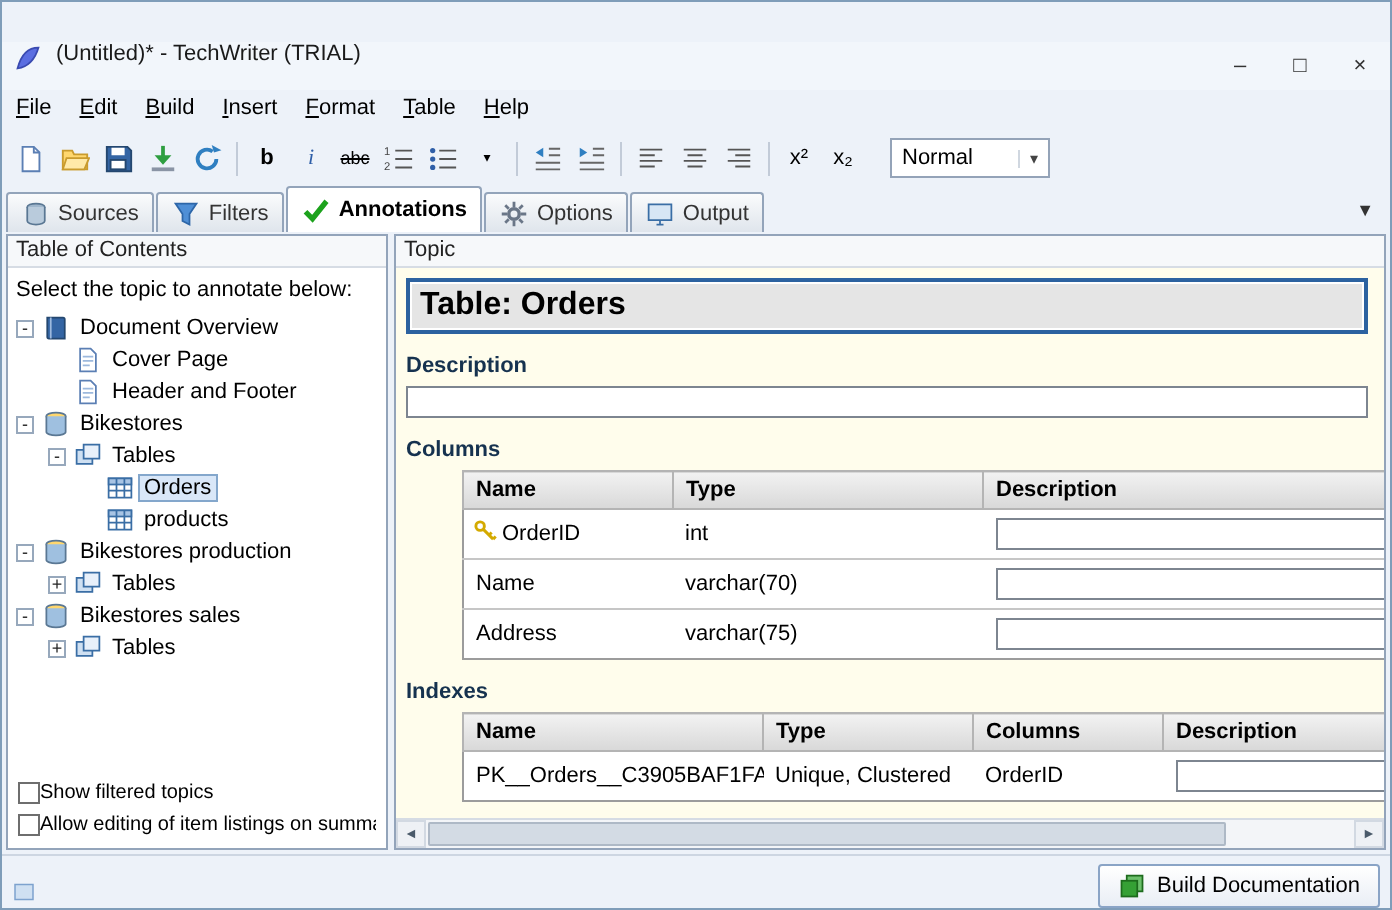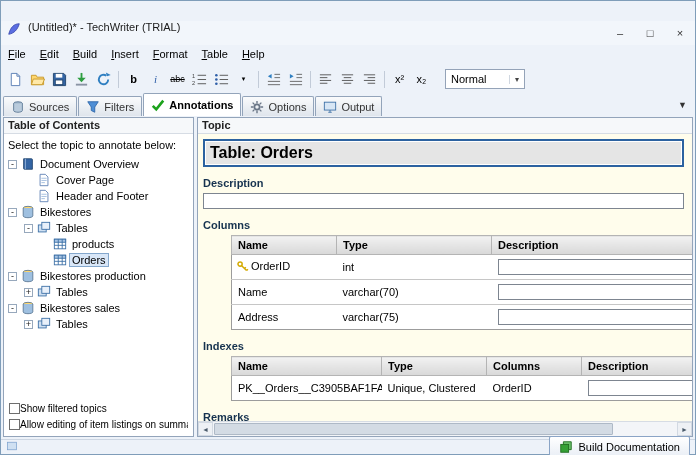--- a/index.html
+++ b/index.html
@@ -21,21 +21,21 @@
 .combo-arrow{width:15px;text-align:center;font-size:8px;color:#444;border-left:1px solid #d0d7e0;}
 .tabbar{height:23px;display:flex;align-items:flex-end;padding-left:2px;flex:0 0 auto;}
 .tab{height:20px;display:flex;align-items:center;gap:4px;padding:0 7px;border:1px solid #93a4ba;border-bottom:none;border-radius:2px 2px 0 0;background:linear-gradient(#fafbfc,#dfe5ec);margin-right:1px;color:#333;}
 .tab.active{background:#fff;height:23px;color:#000;font-weight:bold;}
 .tab-icon{display:inline-flex;}
 .tab-overflow{margin-left:auto;margin-right:8px;font-size:9px;color:#333;align-self:center;}
 .main{flex:1;display:flex;padding:1px 2px 2px 2px;gap:3px;min-height:0;}
 .panel{border:1px solid #93a4ba;background:#fff;display:flex;flex-direction:column;min-height:0;}
 .left-panel{width:191px;flex:0 0 auto;}
 .right-panel{flex:1;min-width:0;}
-.panel-header{height:16px;line-height:15px;padding-left:4px;background:#f6f8fa;border-bottom:1px solid #d6dce4;color:#222;flex:0 0 auto;font-weight:bold;}
+.panel-header{height:16px;line-height:15px;padding-left:4px;background:#f6f8fa;border-bottom:1px solid #d6dce4;color:#222;flex:0 0 auto;}
 .instruction{padding:5px 4px 3px;}
 .tree{flex:1;overflow:hidden;padding-top:2px;}
 .tree-row{height:16px;display:flex;align-items:center;}
 .expander{width:9px;height:9px;flex:0 0 9px;border:1px solid #97a8bc;background:#fff;font-size:9px;line-height:7px;text-align:center;margin-right:4px;color:#222;}
 .expander-spacer{width:13px;flex:0 0 13px;}
 .tree-icon{width:14px;height:14px;margin-right:3px;display:inline-flex;}
 .tree-label{padding:0 2px;white-space:nowrap;}
 .tree-row.selected .tree-label{background:#d9e7f8;outline:1px solid #84a7cc;}
 .toc-footer{padding:4px 5px 6px;display:flex;flex-direction:column;gap:5px;flex:0 0 auto;}
 .cb{display:flex;align-items:center;gap:0;font-size:10px;white-space:nowrap;overflow:hidden;}
@@ -46,21 +46,21 @@
 .wide-input{width:100%;height:16px;border:1px solid #7d8590;background:#fff;display:block;font-family:inherit;font-size:11px;padding:0 3px;}
 table.grid{width:100%;border-collapse:collapse;table-layout:fixed;background:#fff;border:1px solid #9c9c9c;margin-left:28px;}
 table.grid th{background:linear-gradient(#f2f2f2,#d8d8d8);border:1px solid #b4b4b4;text-align:left;font-weight:bold;padding:3px 6px;font-size:11px;}
 table.grid td{border-top:1px solid #c6c6c6;padding:4px 6px;font-size:11px;vertical-align:middle;height:24px;white-space:nowrap;overflow:hidden;}
 .cell-input{height:16px;border:1px solid #7d8590;background:#fff;font-family:inherit;font-size:11px;}
 .key-ic{display:inline-block;vertical-align:middle;margin-right:2px;margin-left:-2px;}
 .hscroll{height:15px;flex:0 0 auto;display:flex;align-items:stretch;background:#f3f5f8;border-top:1px solid #d6dce4;}
 .sb-btn{width:15px;display:flex;align-items:center;justify-content:center;font-size:7px;color:#4a5a6a;background:#eef1f5;border:1px solid #d2d9e2;}
 .sb-track{flex:1;position:relative;background:#f3f5f8;}
 .sb-thumb{position:absolute;left:1px;top:1px;bottom:1px;width:86%;background:#d3dbe4;border:1px solid #aeb9c6;border-radius:1px;}
-.statusbar{height:15px;flex:0 0 auto;display:flex;align-items:center;padding:0 5px;background:#edf2f9;border-top:1px solid #cdd6e2;}
+.statusbar{height:27px;flex:0 0 auto;display:flex;align-items:flex-end;padding:0 5px;background:#edf2f9;border-top:1px solid #cdd6e2;}
 .status-icon{width:14px;height:14px;display:inline-flex;}
 .build-btn{margin-left:auto;height:22px;display:inline-flex;align-items:center;gap:5px;padding:0 9px;background:linear-gradient(#ffffff,#e9eef5);border:1px solid #8aa4c6;border-radius:2px;font-size:11px;}
 </style>
 </head>
 <body>
 
 <div class="window">
 
   <div class="titlebar">
     <span class="app-icon">
@@ -283,41 +283,41 @@
           <div class="tree-row" style="padding-left:20px">
             <span class="expander">-</span>
             <span class="tree-icon">
               <svg width="14" height="14" viewBox="0 0 16 16">
                 <rect x="1.5" y="4.5" width="9" height="8" fill="#cfe0f2" stroke="#3a6ea5"></rect>
                 <rect x="5.5" y="1.5" width="9" height="8" fill="#e8f0fa" stroke="#3a6ea5"></rect>
               </svg>
             </span>
             <span class="tree-label">Tables</span>
           </div>
-          <div class="tree-row" style="padding-left:36px">
+          <div class="tree-row selected" style="padding-left:36px">
             <span class="expander-spacer"></span>
             <span class="tree-icon">
               <svg width="14" height="14" viewBox="0 0 16 16">
                 <rect x="1.5" y="2.5" width="13" height="11" fill="#fff" stroke="#3a6ea5"></rect>
                 <rect x="1.5" y="2.5" width="13" height="3.5" fill="#a8c4e4" stroke="#3a6ea5"></rect>
                 <path d="M1.5 9.5h13M6 2.5v11M10.5 2.5v11" stroke="#3a6ea5"></path>
               </svg>
             </span>
-            <span class="tree-label">products</span>
-          </div>
-          <div class="tree-row selected" style="padding-left:36px">
+            <span class="tree-label">Orders</span>
+          </div>
+          <div class="tree-row" style="padding-left:36px">
             <span class="expander-spacer"></span>
             <span class="tree-icon">
               <svg width="14" height="14" viewBox="0 0 16 16">
                 <rect x="1.5" y="2.5" width="13" height="11" fill="#fff" stroke="#3a6ea5"></rect>
                 <rect x="1.5" y="2.5" width="13" height="3.5" fill="#a8c4e4" stroke="#3a6ea5"></rect>
                 <path d="M1.5 9.5h13M6 2.5v11M10.5 2.5v11" stroke="#3a6ea5"></path>
               </svg>
             </span>
-            <span class="tree-label">Orders</span>
+            <span class="tree-label">products</span>
           </div>
           <div class="tree-row" style="padding-left:4px">
             <span class="expander">-</span>
             <span class="tree-icon">
               <svg width="14" height="14" viewBox="0 0 16 16">
                 <ellipse cx="8" cy="3.5" rx="5.5" ry="2" fill="#ffd76e" stroke="#5a7793"></ellipse>
                 <path d="M2.5 3.5v9c0 1.1 2.5 2 5.5 2s5.5-.9 5.5-2v-9" fill="#9fc0e0" stroke="#5a7793"></path>
               </svg>
             </span>
             <span class="tree-label">Bikestores production</span>

